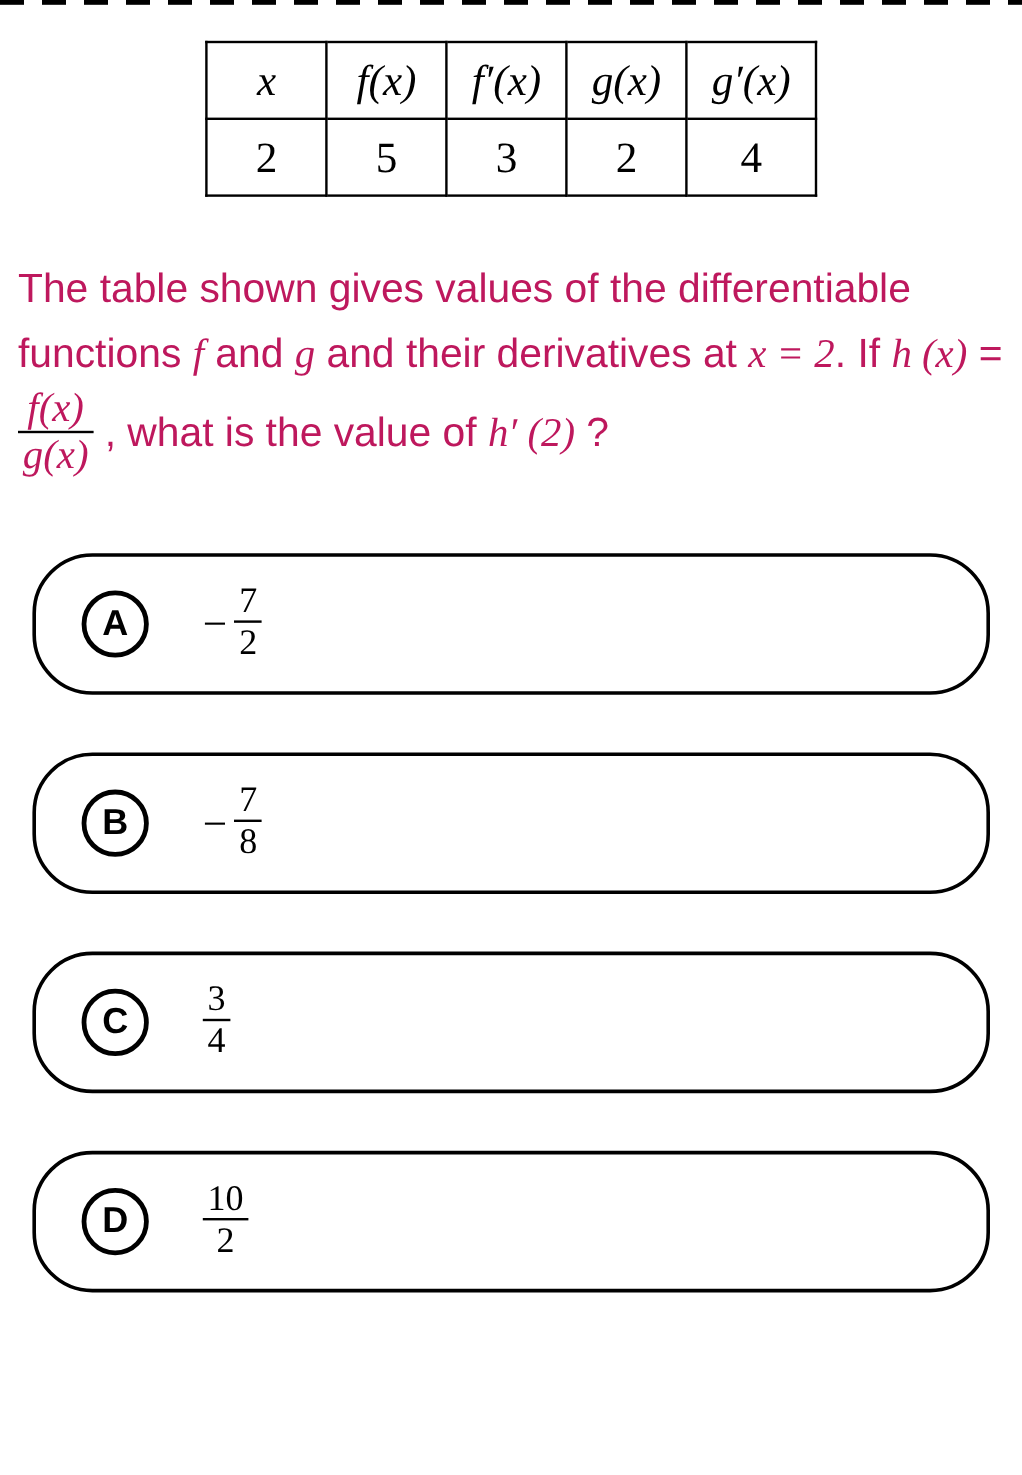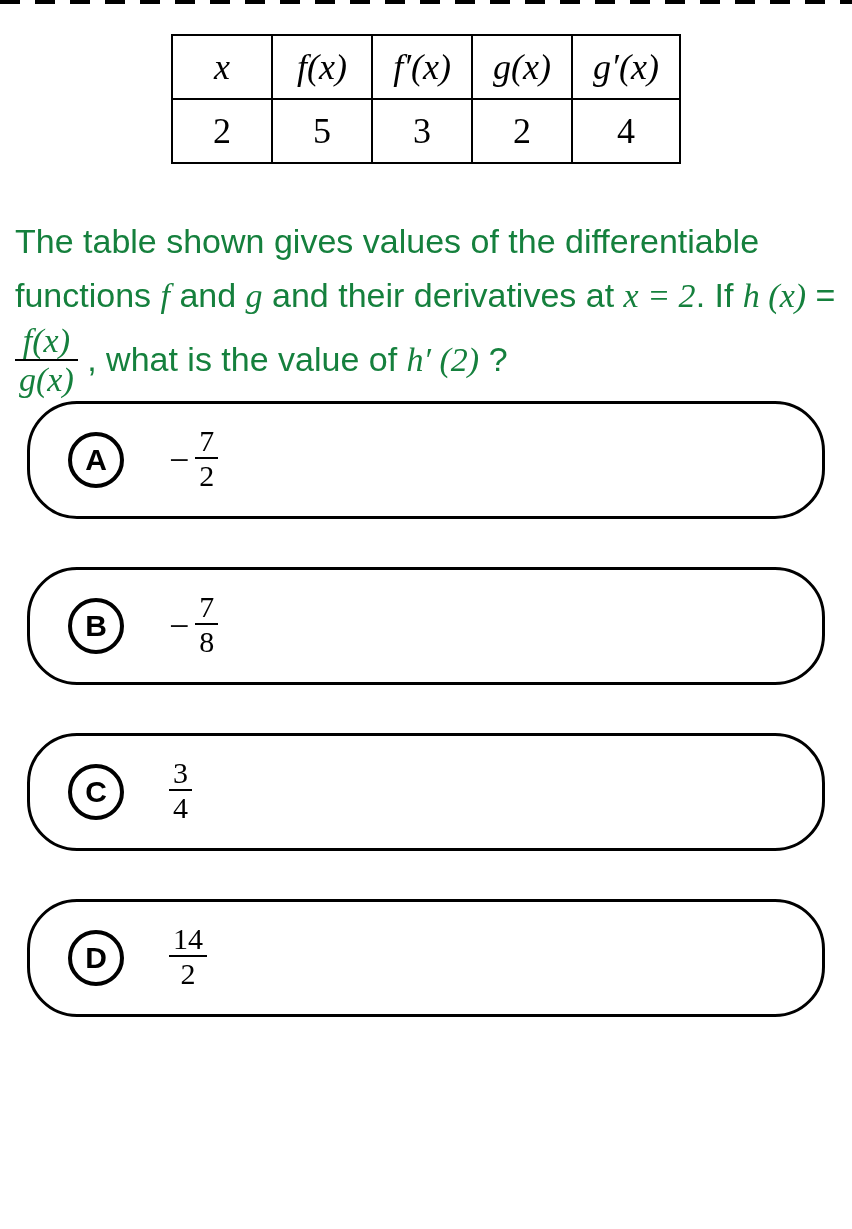--- a/index.html
+++ b/index.html
@@ -34,21 +34,22 @@
       font-family: 'Times New Roman', serif;
       min-width: 100px;
     }
     .data-table .header-row td {
       font-style: italic;
     }
     .question-text {
       font-family: Arial, Helvetica, sans-serif;
       font-size: 34px;
       line-height: 1.6;
-      color: #15803d;
+      margin-bottom: 60px;
+      color: #be185d;
     }
     .math-it {
       font-family: 'Times New Roman', serif;
       font-style: italic;
     }
     .fraction {
       display: inline-block;
       vertical-align: middle;
       text-align: center;
       font-family: 'Times New Roman', serif;
@@ -170,21 +171,21 @@
           <span class="num">3</span>
           <span class="den">4</span>
         </span>
       </div>
     </div>
 
     <div class="answer-option">
       <div class="option-circle">D</div>
       <div class="option-value">
         <span class="fraction">
-          <span class="num">14</span>
+          <span class="num">10</span>
           <span class="den">2</span>
         </span>
       </div>
     </div>
 
   </div>
 
 </div>
 
 </body></html>

